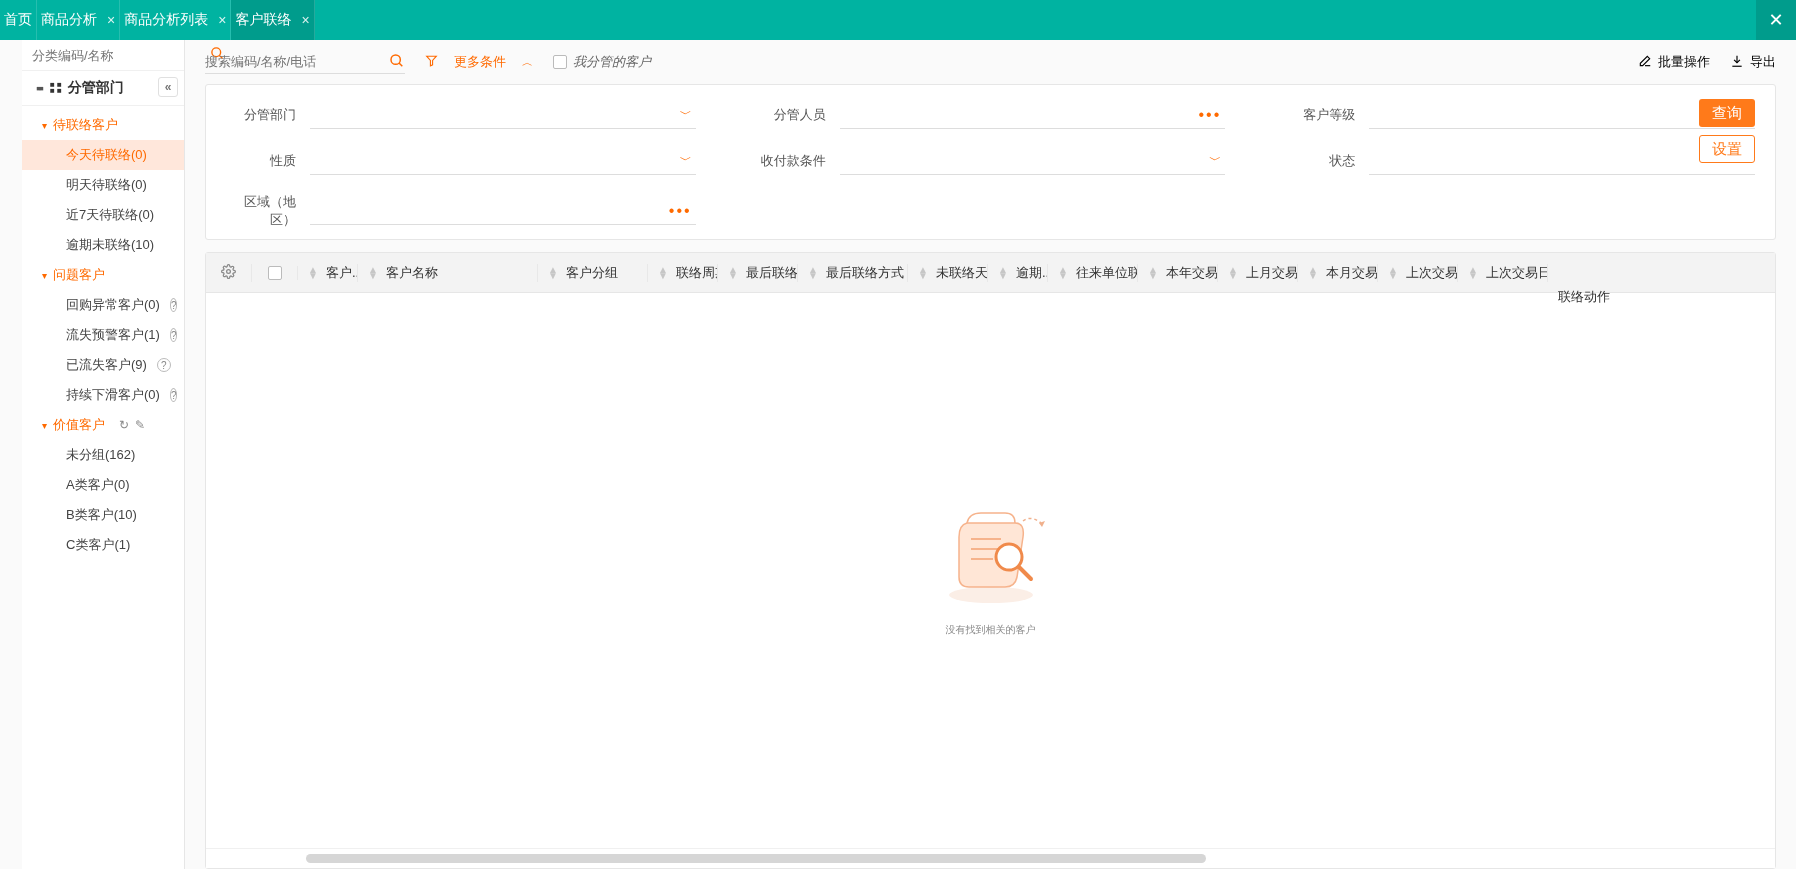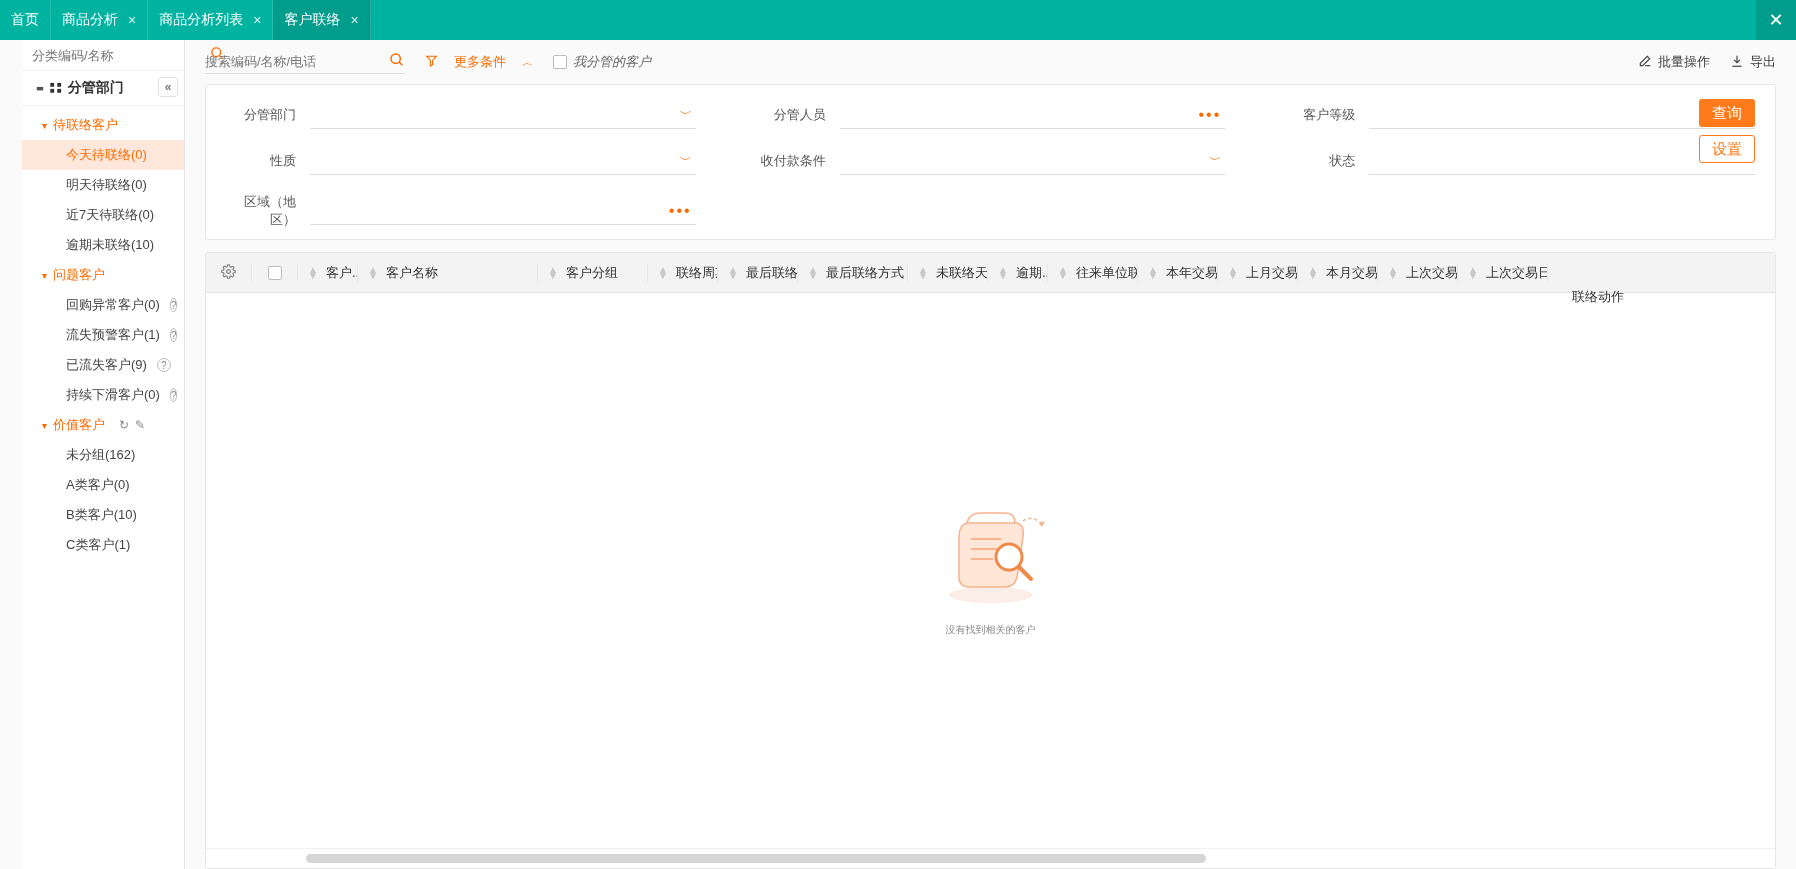--- a/index.html
+++ b/index.html
@@ -12,21 +12,21 @@
     --border:#e6e6e6;
     --text:#333333;
     --muted:#8f8f8f;
     --sidebar-sel:#ffe7db;
   }
   html,body{margin:0;padding:0;height:100%;font-family:"Microsoft YaHei","Segoe UI",Arial,sans-serif;font-size:13px;color:var(--text);background:#fafafa;}
   *{box-sizing:border-box;}
 
   
   .tab-bar{height:40px;background:var(--teal);display:flex;align-items:stretch;color:#fff;position:relative;}
-  .tab{display:flex;align-items:center;padding:0 11px;cursor:pointer;font-size:14px;gap:10px;border-right:1px solid rgba(255,255,255,.15);}
+  .tab{display:flex;align-items:center;padding:0 4px;cursor:pointer;font-size:14px;gap:10px;border-right:1px solid rgba(255,255,255,.15);}
   .tab.active{background:var(--teal-dark);}
   .tab-close{font-size:14px;opacity:.85;line-height:1;}
   .tab-bar .spacer{flex:1;}
   .tab-bar .bar-close{width:40px;display:flex;align-items:center;justify-content:center;background:var(--teal-dark);font-size:18px;cursor:pointer;}
 
   
   .page{display:flex;height:calc(100% - 40px);padding-left:22px;}
   .sidebar{width:163px;border-right:1px solid var(--border);background:#fff;display:flex;flex-direction:column;}
   .side-search{display:flex;align-items:center;padding:6px 8px;border-bottom:1px solid #f0f0f0;}
   .side-search input{flex:1;border:none;outline:none;font-size:13px;background:transparent;}
@@ -39,30 +39,30 @@
   .tree .group-title{display:flex;align-items:center;gap:6px;padding:6px 10px 6px 20px;color:var(--orange);cursor:pointer;}
   .tree .caret{font-size:10px;color:var(--orange);}
   .tree .node{padding:6px 10px 6px 44px;color:#444;cursor:pointer;display:flex;align-items:center;gap:6px;white-space:nowrap;}
   .tree .node.selected{background:var(--sidebar-sel);color:var(--orange);}
   .tree .help{width:14px;height:14px;border:1px solid #bbb;border-radius:50%;display:inline-flex;align-items:center;justify-content:center;font-size:10px;color:#888;margin-left:4px;}
   .tree .mini-icon{color:#888;font-size:12px;}
 
   
   .main{flex:1;display:flex;flex-direction:column;min-width:0;}
   .toolbar{display:flex;align-items:center;padding:10px 20px;gap:20px;}
-  .search-field{display:flex;align-items:center;border-bottom:1px solid #ddd;width:200px;}
+  .search-field{display:flex;align-items:flex-end;border-bottom:1px solid #ddd;width:200px;}
   .search-field input{border:none;outline:none;flex:1;font-size:13px;padding:4px 0;background:transparent;}
   .search-field .mag{color:var(--orange);font-size:16px;}
   .more-cond{color:var(--orange);display:flex;align-items:center;gap:16px;cursor:pointer;}
   .more-cond .funnel{font-size:14px;}
   .more-cond .up{font-size:11px;}
   .chk-wrap{display:flex;align-items:center;gap:6px;color:#666;font-style:italic;}
   .chk{width:14px;height:14px;border:1px solid #bbb;border-radius:2px;background:#fff;}
   .toolbar .grow{flex:1;}
-  .tool-link{display:flex;align-items:center;gap:6px;color:#404040;cursor:pointer;}
+  .tool-link{display:flex;align-items:center;gap:6px;color:#000000;cursor:pointer;}
   .tool-link .ico{font-size:14px;}
 
   
   .filter-panel{margin:0 20px;border:1px solid var(--border);background:#fff;border-radius:3px;padding:16px 20px 10px 20px;position:relative;}
   .filter-grid{display:grid;grid-template-columns: 1fr 1fr 1fr;column-gap:60px;row-gap:18px;align-items:center;}
   .filter-item{display:flex;align-items:center;gap:14px;}
   .filter-item .lab{width:70px;text-align:right;color:#555;font-size:13px;flex-shrink:0;}
   .filter-item .ctrl{flex:1;position:relative;border-bottom:1px solid #ddd;height:28px;display:flex;align-items:center;}
   .filter-item .drop{position:absolute;right:4px;color:var(--orange);font-size:12px;}
   .filter-item .dots3{position:absolute;right:4px;color:var(--orange);font-size:16px;letter-spacing:2px;}
@@ -70,21 +70,21 @@
   .btn{min-width:56px;height:28px;border-radius:3px;border:1px solid transparent;display:flex;align-items:center;justify-content:center;font-size:15px;cursor:pointer;padding:0 12px;}
   .btn.primary{background:var(--orange-soft);color:#fff;}
   .btn.outline{background:#fff;border-color:var(--orange-soft);color:var(--orange-soft);}
 
   
   .table-wrap{margin:12px 20px 0 20px;border:1px solid var(--border);border-radius:3px;background:#fff;flex:1;display:flex;flex-direction:column;min-height:0;}
   .thead{display:flex;align-items:center;background:#f3f3f3;border-bottom:1px solid var(--border);height:40px;font-size:13px;}
   .th{padding:0 10px;border-right:1px solid #e8e8e8;display:flex;align-items:center;gap:4px;white-space:nowrap;overflow:hidden;}
   .th.gear{width:46px;justify-content:center;color:#888;}
   .th.chkcell{width:46px;justify-content:center;}
-  .th.last{border-right:none;flex:0 0 86px;justify-content:flex-end;margin-top:48px;}
+  .th.last{border-right:none;flex:0 0 86px;justify-content:flex-start;margin-top:48px;}
   .tbody{flex:1;display:flex;align-items:center;justify-content:center;flex-direction:column;gap:18px;color:#888;font-size:10px;overflow:hidden;}
 
   .hscroll{height:20px;position:relative;background:#fff;border-top:1px solid #f0f0f0;}
   .hscroll .thumb{position:absolute;left:100px;top:5px;height:9px;width:900px;background:#d6d6d6;border-radius:5px;}
 
   
   .pager{display:flex;align-items:center;justify-content:flex-end;padding:12px 22px;gap:12px;font-size:13px;color:#555;}
   .pager .sel{width:56px;height:28px;border:1px solid #ccc;border-radius:3px;display:flex;align-items:center;justify-content:space-between;padding:0 8px;background:#fff;}
   .pager .navbtn{color:#bbb;font-size:14px;padding:0 4px;cursor:pointer;}
   .pager .pageno{width:54px;height:28px;border:1px solid #ccc;border-radius:3px;text-align:center;}

